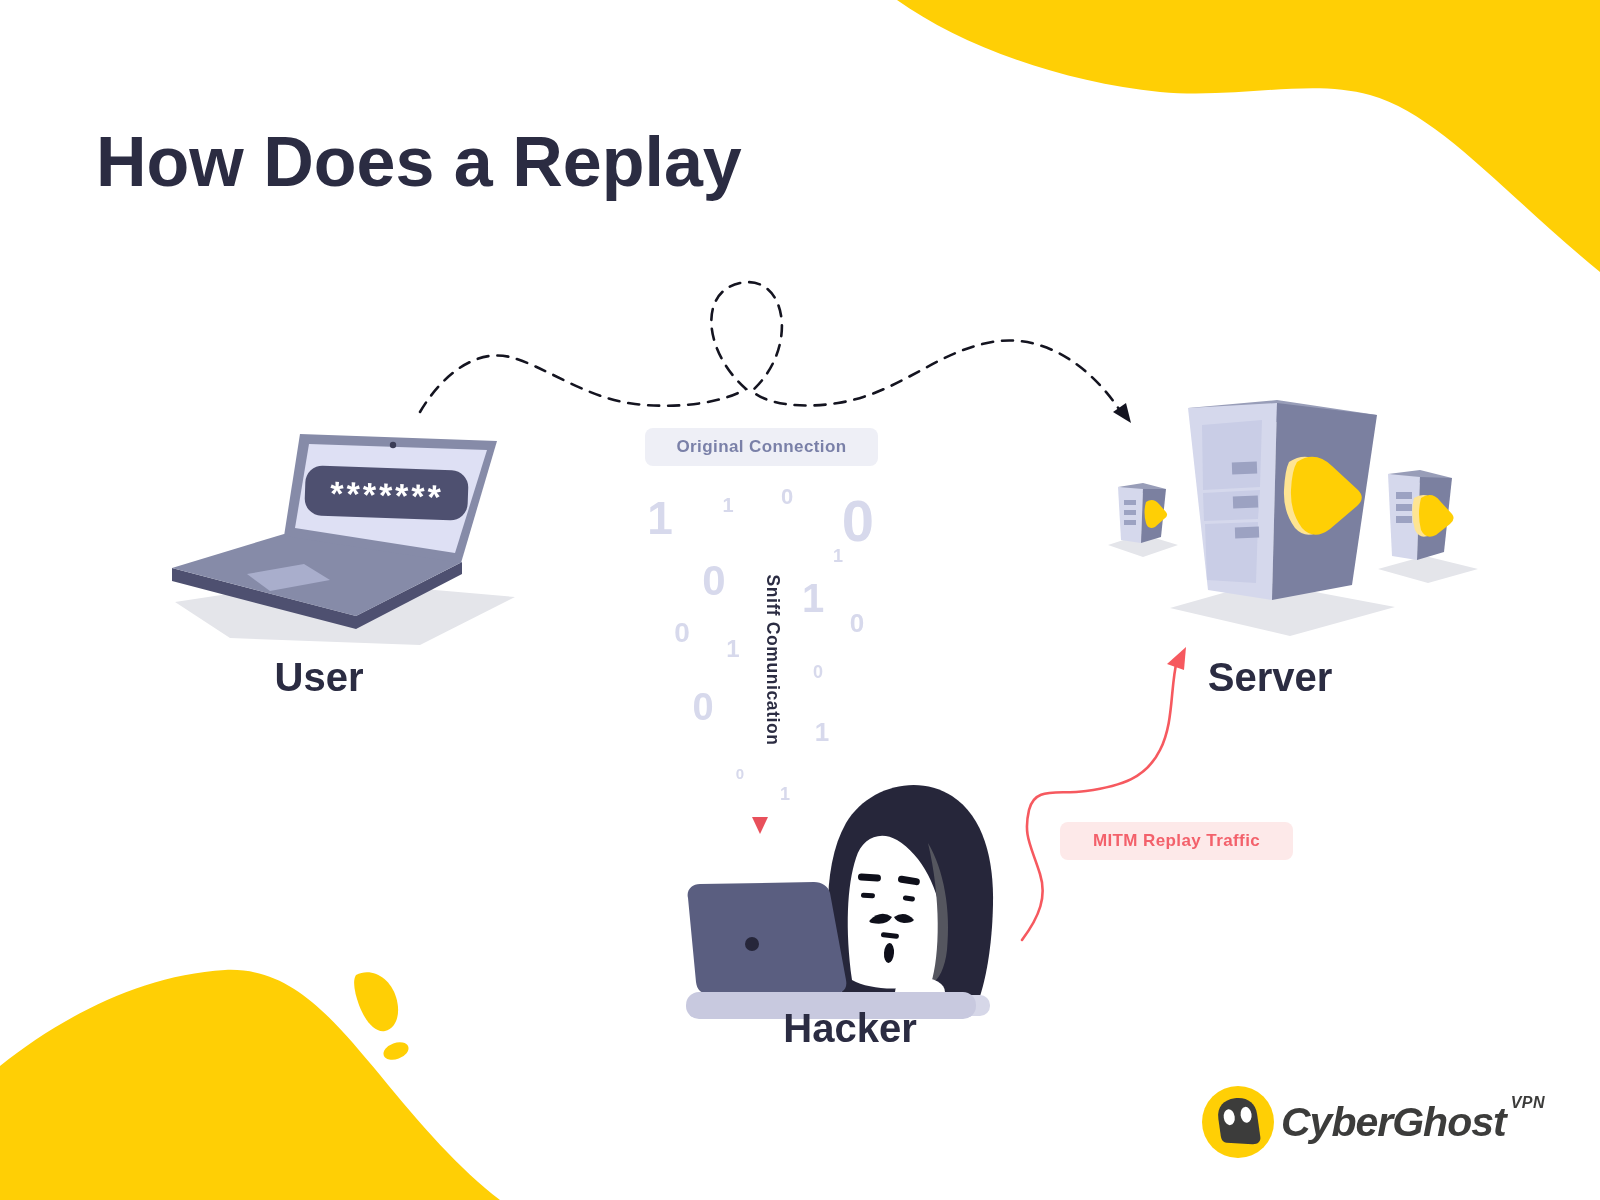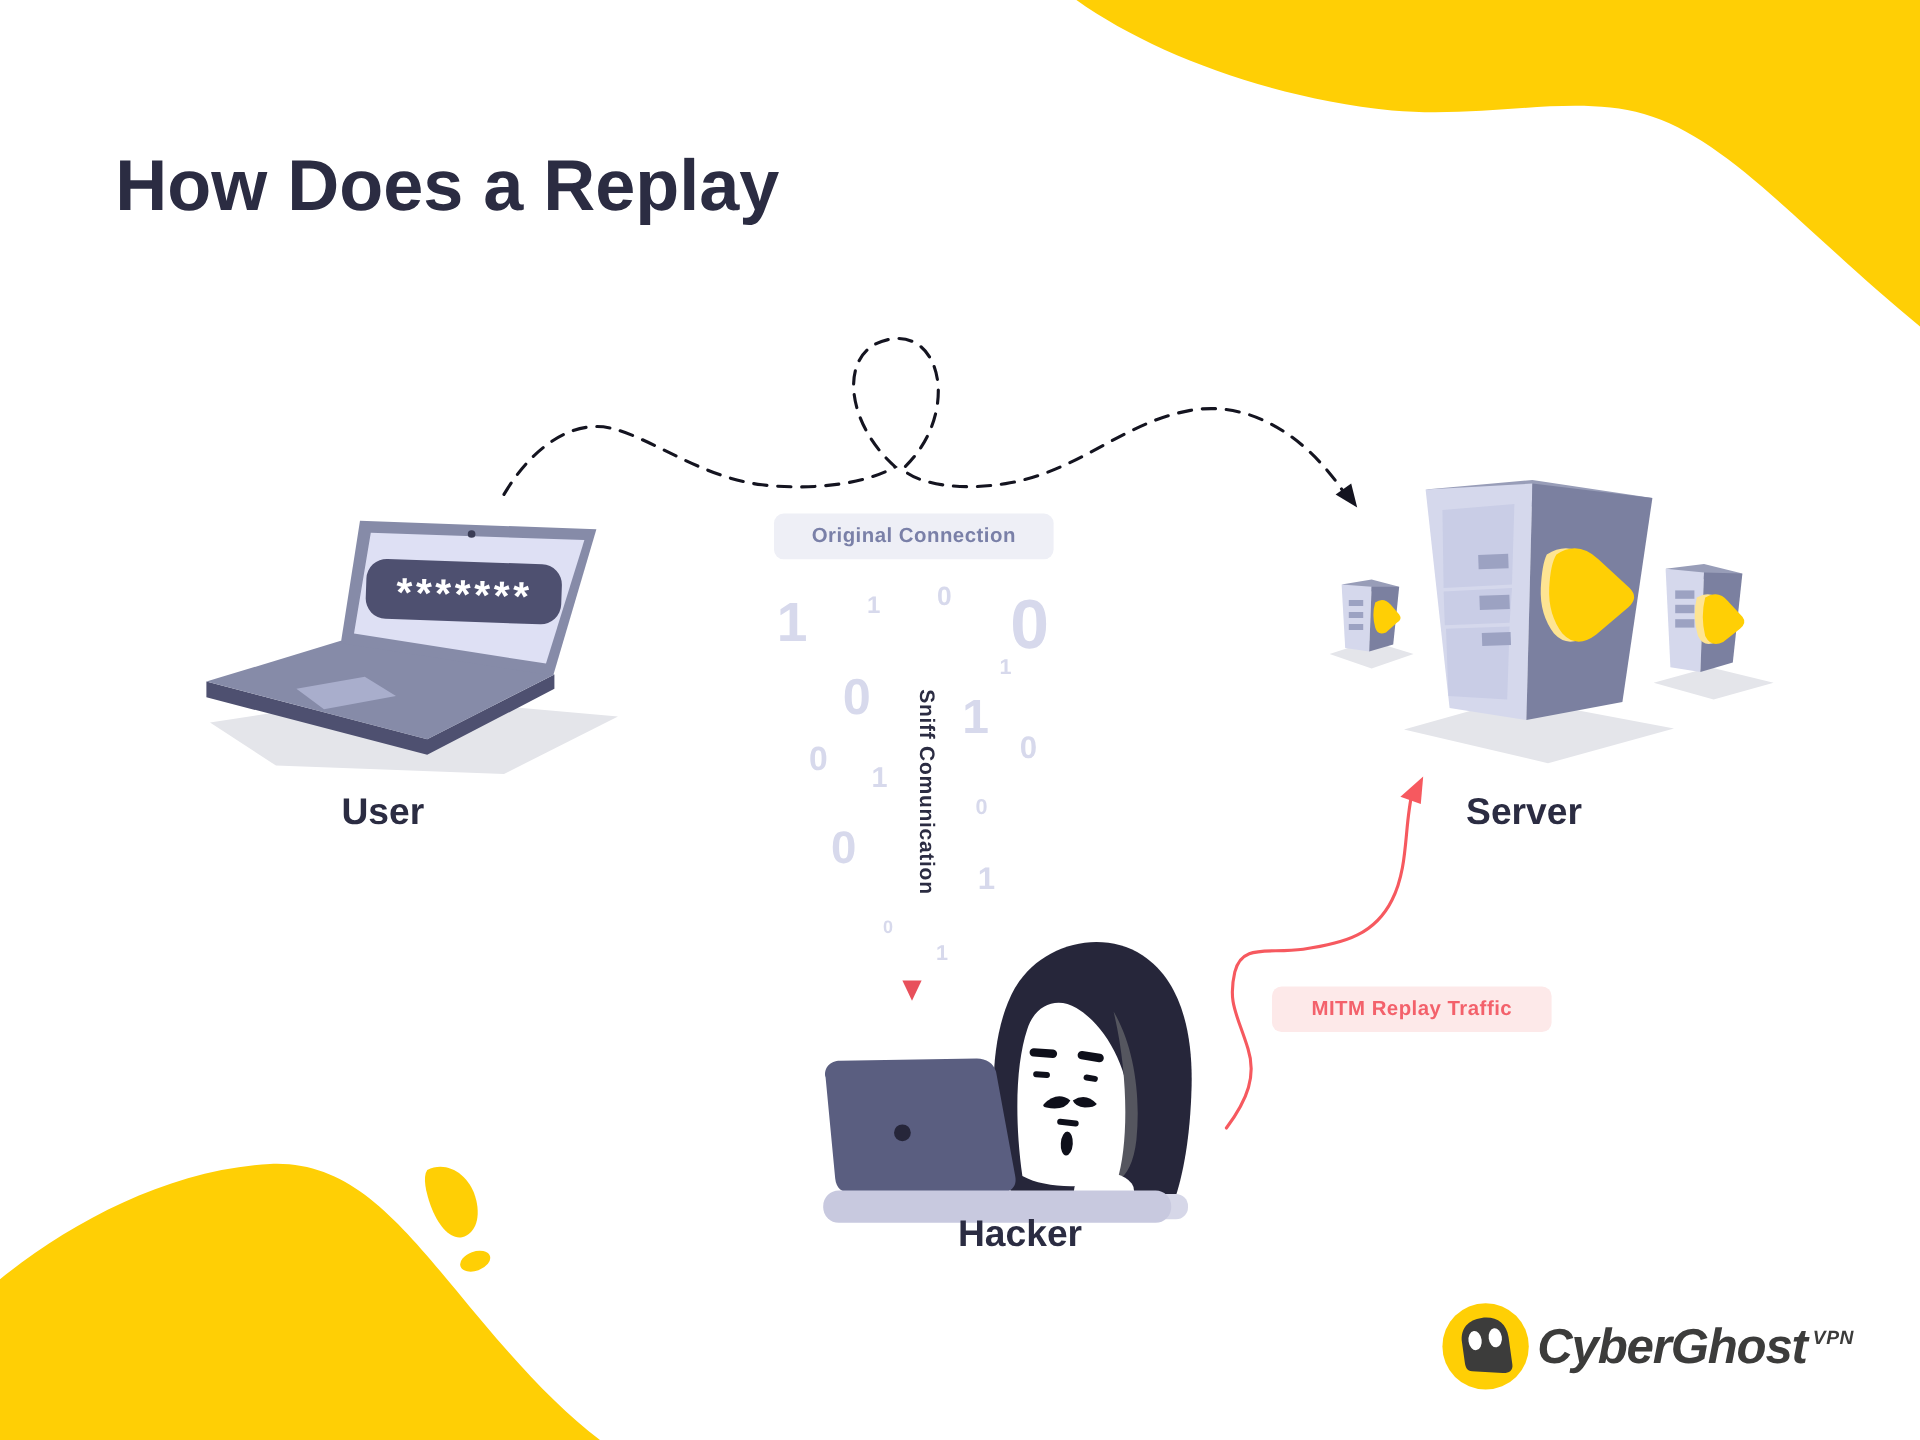--- a/index.html
+++ b/index.html
@@ -2,33 +2,33 @@
 <html><head>
 <meta charset="utf-8">
 <style>
   html,body{margin:0;padding:0;background:#ffffff;}
   body{width:1600px;height:1200px;overflow:hidden;position:relative;
        font-family:"Liberation Sans",sans-serif;-webkit-font-smoothing:antialiased;}
   .canvas{position:absolute;inset:0;width:1600px;height:1200px;}
   svg.art{position:absolute;left:0;top:0;width:1600px;height:1200px;}
 
   .title{position:absolute;left:96px;top:72px;color:#2B2C42;font-weight:800;
-         font-size:60px;line-height:86px;letter-spacing:0px;}
-  .node-label{position:absolute;color:#2B2C42;font-weight:800;font-size:31px;
+         font-size:70px;line-height:86px;letter-spacing:0px;}
+  .node-label{position:absolute;color:#2B2C42;font-weight:800;font-size:40px;
               text-align:right;transform:translate(-50%,-50%);white-space:nowrap;}
   .pill{position:absolute;display:flex;align-items:center;justify-content:center;
         border-radius:8px;font-size:17px;font-weight:600;letter-spacing:.4px;white-space:nowrap;}
   .pill.oc{left:645px;top:428px;width:233px;height:38px;background:#EEEFF6;color:#7A80A8;}
   .pill.mitm{left:1060px;top:822px;width:233px;height:38px;background:#FDE9E9;color:#F3616B;}
   .sniff-label{position:absolute;left:772px;top:660px;transform:translate(-50%,-50%) rotate(90deg);
                color:#2B2C42;font-size:17.5px;font-weight:600;letter-spacing:.6px;white-space:nowrap;}
   #binary-layer{position:absolute;inset:0;}
   .digit{position:absolute;transform:translate(-50%,-50%);color:#D7D9EC;font-weight:700;line-height:1;}
 
-  .logo-text{position:absolute;left:1281px;top:1094px;display:flex;align-items:center;
+  .logo-text{position:absolute;left:1281px;top:1094px;display:flex;align-items:flex-start;
              color:#3C3C3B;font-style:italic;}
   .logo-brand{font-size:41px;font-weight:800;letter-spacing:-1px;line-height:56px;}
   .logo-suffix{font-size:16px;font-weight:800;letter-spacing:.5px;margin:0 12px 12px 5px;}
 </style>
 </head>
 <body>
 
 <div class="canvas">
 
   <svg class="art" viewBox="0 0 1600 1200">

